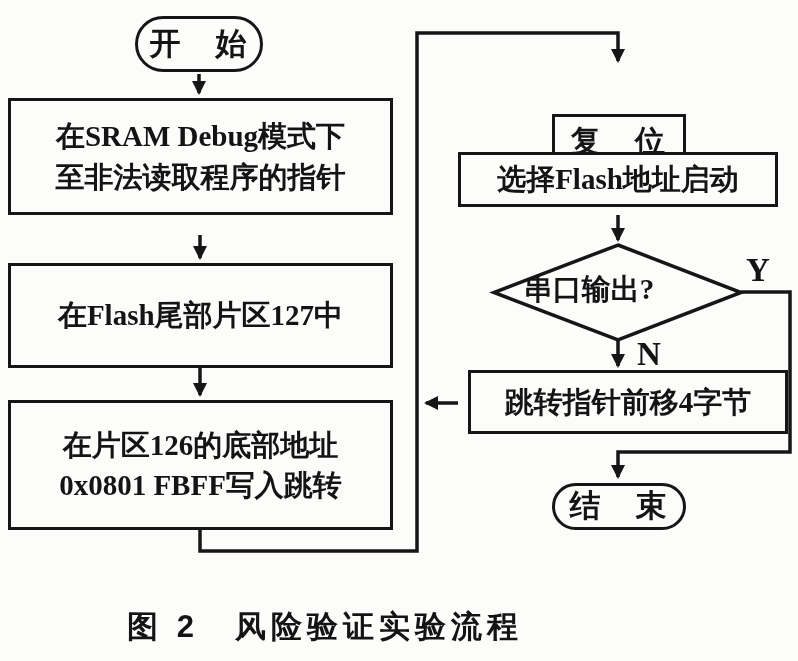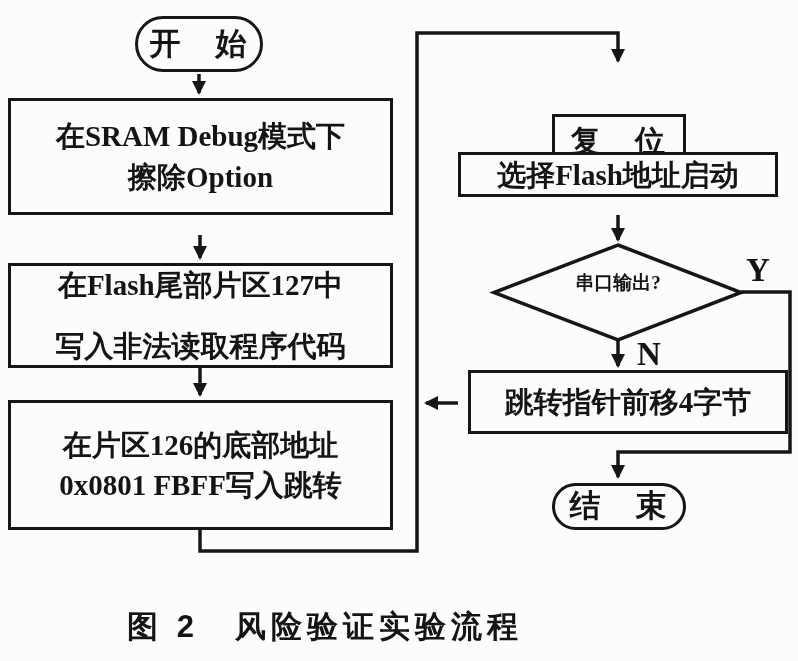--- a/index.html
+++ b/index.html
@@ -96,42 +96,41 @@
       <polygon points="618,245 741,292.5 618,340 494,292.5" fill="#fcfcfb"></polygon>
     </g>
   </svg>
 
   <div class="node pill" style="left:135px; top:16px; width:128px; height:56px;">
     <span>开　始</span>
   </div>
 
   <div class="node process" style="left:8px; top:98px; width:385px; height:117px;">
     <div class="tline">在SRAM Debug模式下</div>
-    <div class="tline">擦除Option</div>
+    <div class="tline">至非法读取程序的指针</div>
   </div>
 
   <div class="node process" style="left:8px; top:263px; width:385px; height:105px;gap:20px;">
     <div class="tline">在Flash尾部片区127中</div>
-    <div class="tline">写入非法读取程序代码</div>
   </div>
 
   <div class="node process" style="left:8px; top:400px; width:385px; height:130px;">
     <div class="tline">在片区126的底部地址</div>
     <div class="tline">0x0801 FBFF写入跳转</div>
   </div>
 
   <div class="node process" style="left:552px; top:66px; width:134px; height:54px; font-size:30px; letter-spacing:2px;margin-top:48px;">
     <span>复　位</span>
   </div>
 
-  <div class="node process" style="left:458px; top:152px; width:320px; height:45px;">
+  <div class="node process" style="left:458px; top:152px; width:320px; height:55px;">
     <span>选择Flash地址启动</span>
   </div>
 
-  <div class="floating" style="left:493px; top:272px; width:250px; font-size:19px; line-height:1.2;">
+  <div class="floating" style="left:464px; top:272px; width:250px; font-size:29px; line-height:1.2;">
     <span>串口输出?</span>
   </div>
 
   <div class="branch-label" style="left:746px; top:252px;">Y</div>
   <div class="branch-label" style="left:637px; top:336px;">N</div>
 
   <div class="node process" style="left:468px; top:370px; width:320px; height:64px;">
     <span>跳转指针前移4字节</span>
   </div>
 

